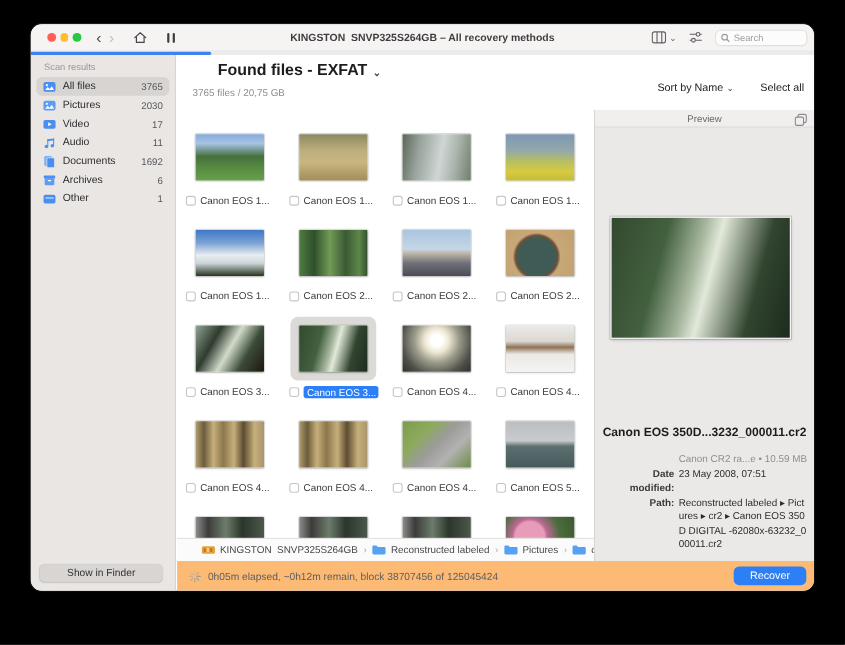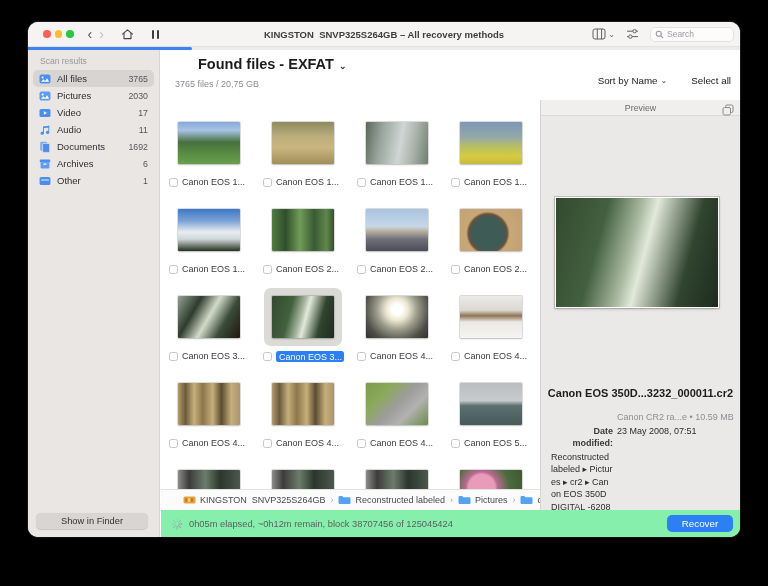--- a/index.html
+++ b/index.html
@@ -77,21 +77,21 @@
   .pv-copy { position:absolute; right:6px; top:2px; width:12px; height:12px; }
   .pv-image { position:absolute; left:14px; top:97px; width:164px; height:111px; background:#fff; padding:1px; box-shadow:0 0 0 1px rgba(0,0,0,0.14), 0 1px 3px rgba(0,0,0,0.22); }
   .pv-image-inner { width:100%; height:100%; }
   .pv-name { position:absolute; left:5px; right:5px; top:287px; text-align:center; font-size:11px; font-weight:700; color:#1d1d1f; white-space:nowrap; overflow:hidden; }
   .pv-meta { position:absolute; left:10px; right:5px; top:311px; display:grid; grid-template-columns:62px 1fr; column-gap:4px; row-gap:1px; font-size:9px; line-height:12.5px; color:#2c2c2e; }
   .pv-meta .mlabel { text-align:right; font-weight:700; color:#3a3a3c; }
   .pv-meta .mtype { color:#8e8e93; }
   .pv-meta .mpath { word-break:break-all; }
 
   
-  .statusbar { position:absolute; left:133px; top:488px; width:579px; height:27px; background:#86efac; display:flex; align-items:center; padding:0 7px 0 10px; }
+  .statusbar { position:absolute; left:133px; top:488px; width:579px; height:27px; background:#fdba74; display:flex; align-items:center; padding:0 7px 0 10px; }
   .spinner svg { width:12px; height:12px; display:block; }
   .status-text { margin-left:6px; font-size:9.3px; color:#5e5e62; }
   .recover-btn { margin-left:auto; width:66px; height:17px; background:#2d7ff5; color:#fff; border:none; border-radius:5px; font-size:9.8px; font-weight:400; font-family:"Liberation Sans", sans-serif; }
 </style>
 </head>
 <body>
 
 <div class="screen">
   <div class="window">
 
@@ -498,20 +498,21 @@
       </div>
       <div class="pv-image">
         <div class="pv-image-inner" id="pv-image-inner" style="background: linear-gradient(105deg, rgb(51, 73, 47) 0%, rgb(66, 96, 62) 28%, rgb(169, 185, 161) 46%, rgb(226, 233, 218) 54%, rgb(49, 69, 47) 78%, rgb(29, 43, 31) 100%);"></div>
       </div>
       <div class="pv-name">Canon EOS 350D...3232_000011.cr2</div>
       <div class="pv-meta">
         <span class="mlabel"></span>
         <span class="mtype">Canon CR2 ra...e • 10.59 MB</span>
         <span class="mlabel">Date modified:</span>
         <span>23 May 2008, 07:51</span>
+        <span class="mlabel">Path:</span>
         <span class="mpath">Reconstructed labeled ▸ Pictures ▸ cr2 ▸ Canon EOS 350D DIGITAL -62080x-63232_000011.cr2</span>
       </div>
     </div>
 
     <div class="statusbar">
       <span class="spinner">
         <svg viewBox="0 0 12 12" stroke="#98989d" stroke-width="1.1" stroke-linecap="round">
           <line x1="8.2" y1="6" x2="11" y2="6"></line>
             <line x1="7.56" y1="7.56" x2="9.54" y2="9.54" opacity="0.85"></line>
           <line x1="6" y1="8.2" x2="6" y2="11" opacity="0.7"></line>

